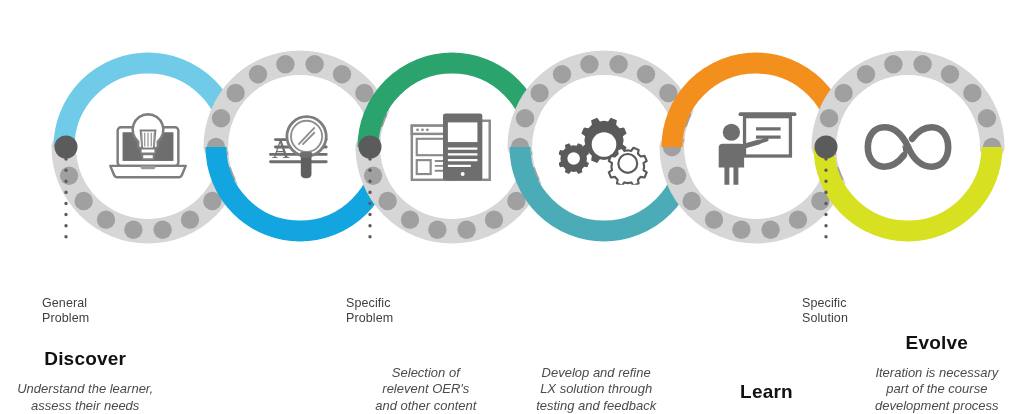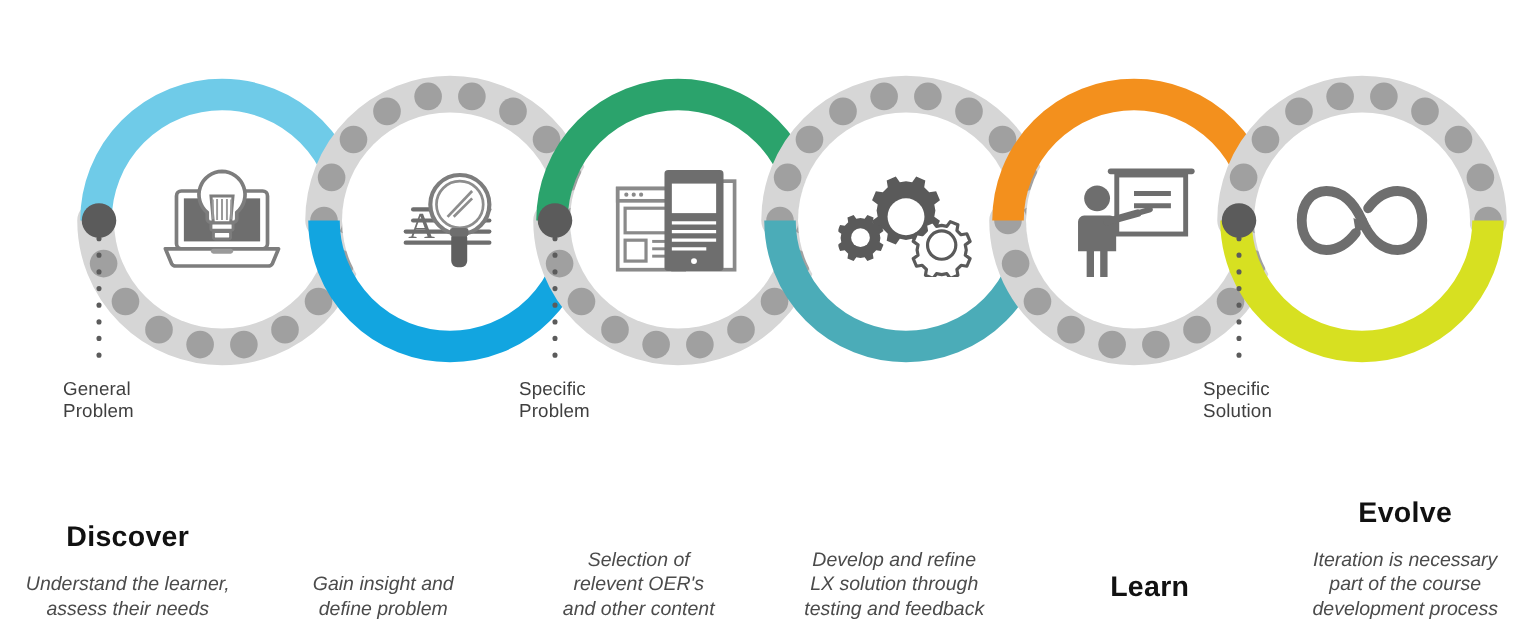--- a/index.html
+++ b/index.html
@@ -18,20 +18,21 @@
 
   
   .callout{
     position:absolute;
     font-size:12.5px;
     line-height:15px;
     color:#3f3f3f;
     text-align:left;
     white-space:pre-line;
     letter-spacing:.1px;
+    margin-top:44px;
   }
 
   
   #captions{
     position:absolute;
     left:0;top:300px;
     width:928px;height:114px;
     display:flex;
     align-items:flex-end;
   }
@@ -283,22 +284,20 @@
 Solution</div>
     </div>
 
   <div id="captions">
       <div class="caption">
         <div class="title">Discover</div>
         <div class="desc">Understand the learner,
 assess their needs</div>
       </div>
       <div class="caption">
-        <div class="desc">Gain insight and
-define problem</div>
       </div>
       <div class="caption">
         <div class="desc">Selection of
 relevent OER's
 and other content</div>
       </div>
       <div class="caption">
         <div class="desc">Develop and refine
 LX solution through
 testing and feedback</div>

